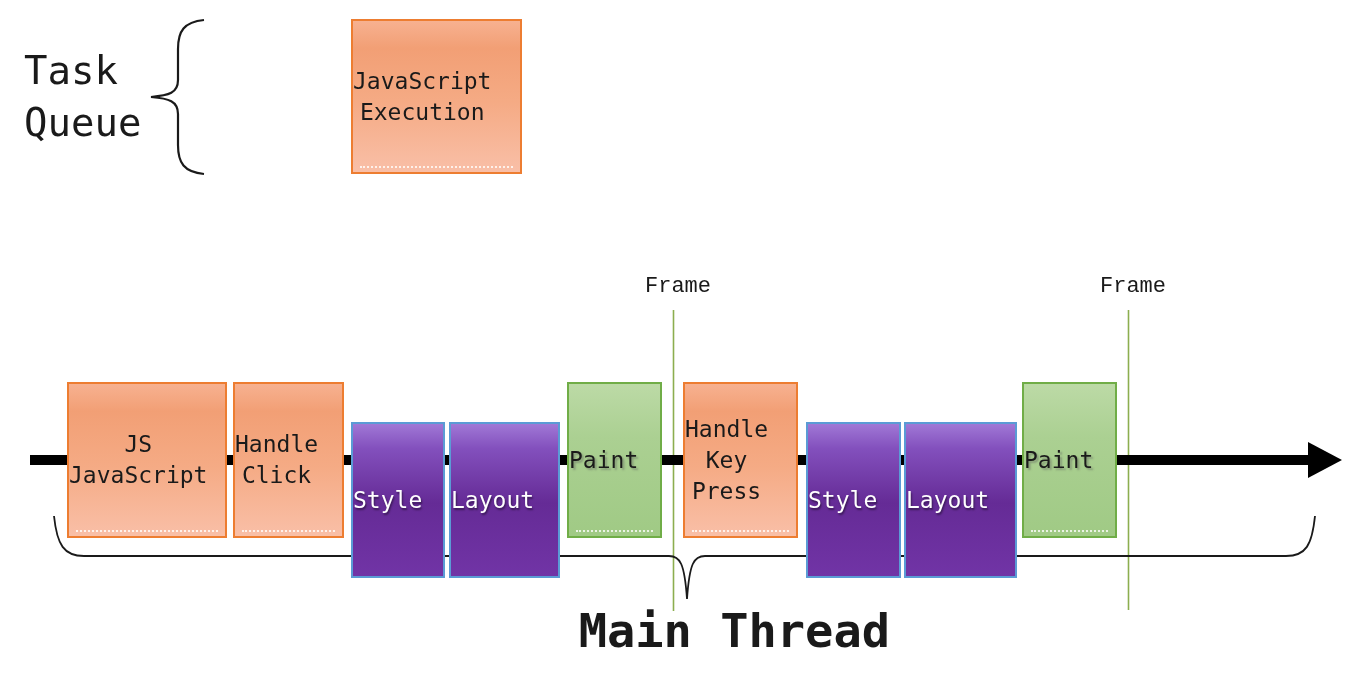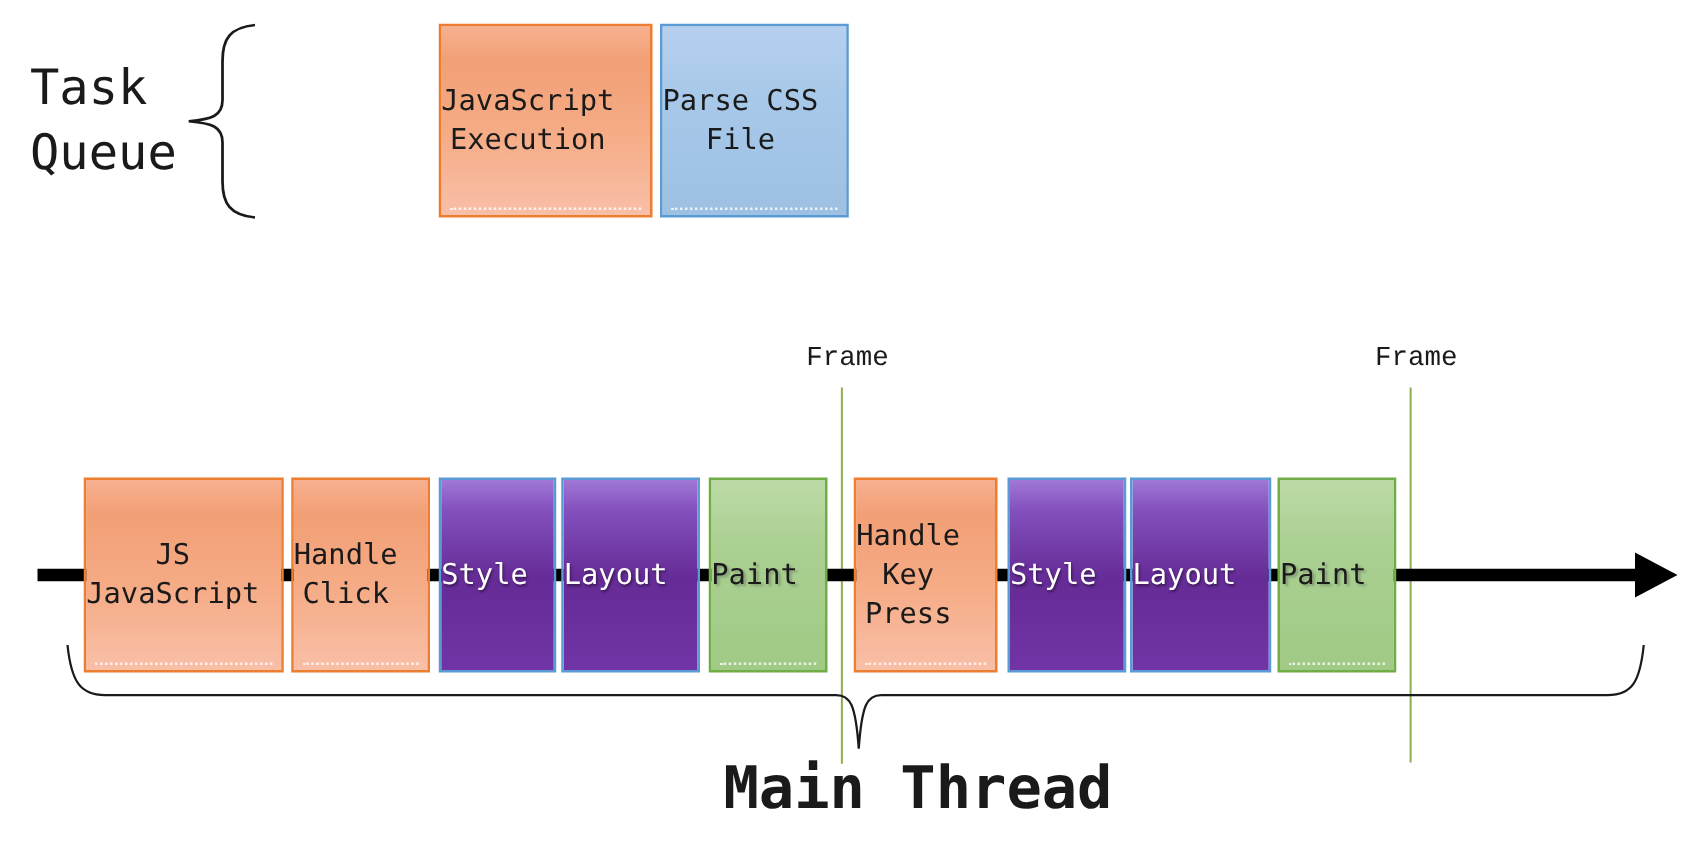--- a/index.html
+++ b/index.html
@@ -37,20 +37,21 @@
   }
   .green{
     background:linear-gradient(180deg,#bcdaa6 0%,#abd092 35%,#a0ca85 100%);
     border:2px solid #70AD47;
   }
   .green .box-label{text-shadow:2px 2px 2px rgba(90,90,90,0.45);}
   .purple{
     background:linear-gradient(180deg,#a078d6 0%,#8350bd 16%,#652b96 52%,#7134a6 100%);
     border:2px solid #5B9BD5;
     color:#ffffff;
+    margin-top:40px;
   }
   .purple::after{display:none;}
   .purple .box-label{text-shadow:1px 2px 2px rgba(0,0,0,0.45);}
 
   
   .row-box{top:382px;height:156px;}
 
   
   .tq-box{top:19px;height:155px;}
 
@@ -98,24 +99,20 @@
 
   <div class="tq-label">
     <span data-bind="task_queue.label">Task
 Queue</span>
   </div>
 
   <div class="box orange tq-box" style="left:351px;width:171px;">
     <span class="box-label" data-bind="task_queue.boxes.0.label">JavaScript
 Execution</span>
   </div>
-  <div class="box blue tq-box" style="left:528px;width:151px;">
-    <span class="box-label" data-bind="task_queue.boxes.1.label">Parse CSS
-File</span>
-  </div>
 
   <div class="frame-label f1">
     <span data-bind="timeline.frame_labels.0">Frame</span>
   </div>
   <div class="frame-label f2">
     <span data-bind="timeline.frame_labels.1">Frame</span>
   </div>
 
   <div class="box orange row-box" style="left:67px;width:160px;">
     <span class="box-label" data-bind="timeline.tasks.0.label">JS

